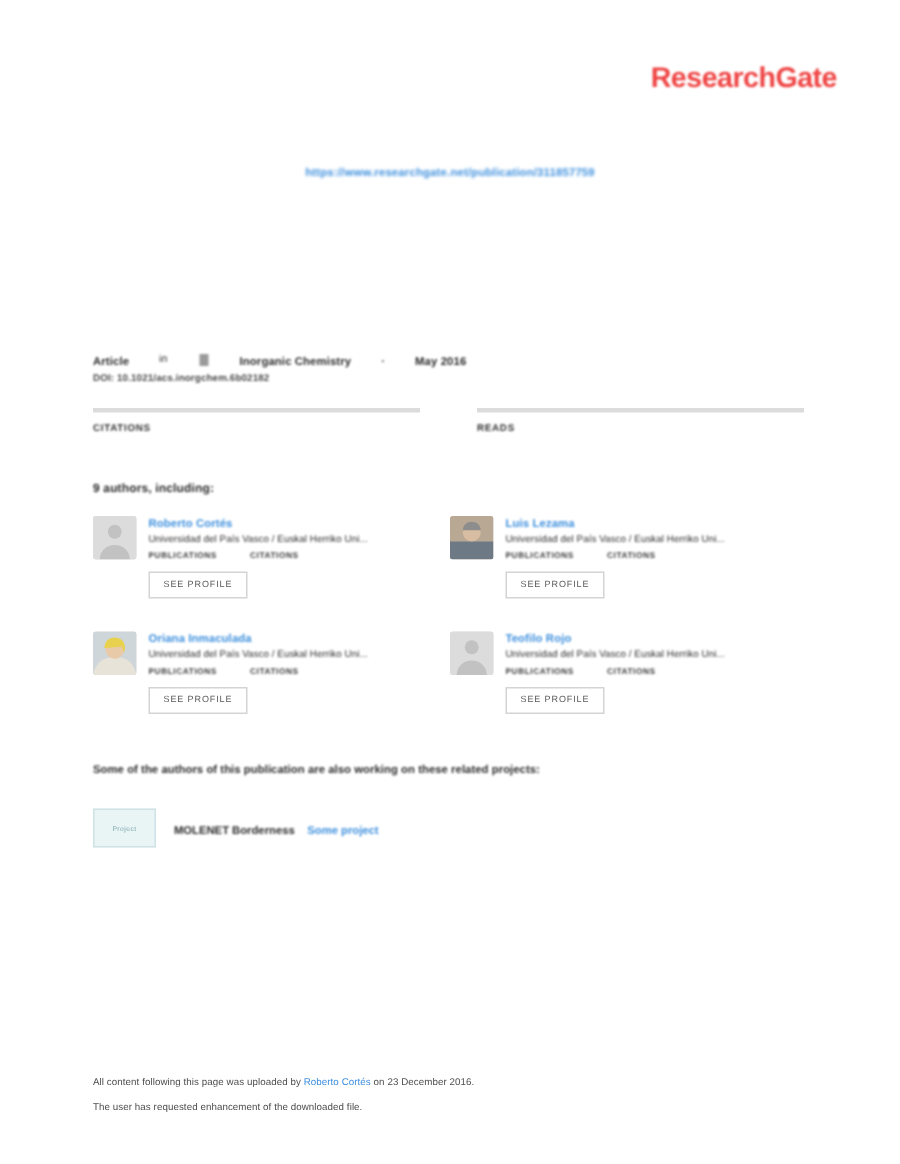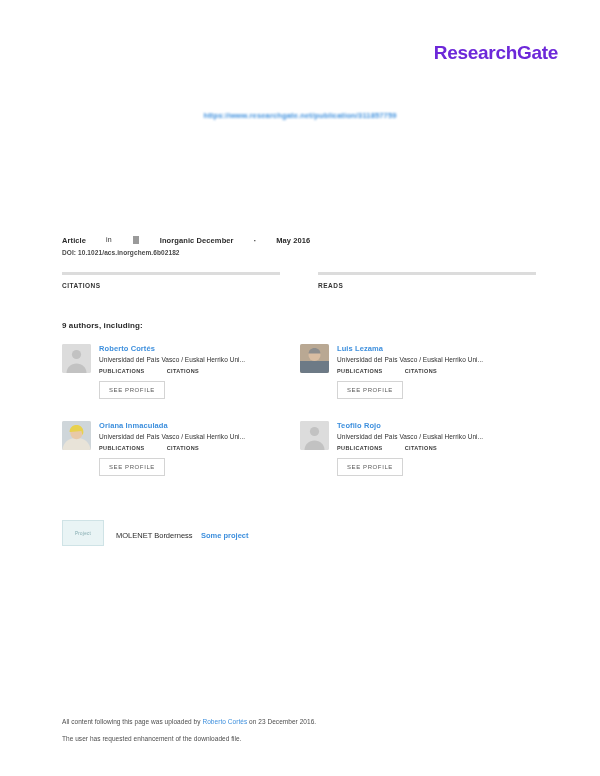--- a/index.html
+++ b/index.html
@@ -26,21 +26,21 @@
   .logo-row {
     position: absolute;
     top: 42px;
     right: 42px;
     text-align: right;
   }
   .logo {
     font-size: 19px;
     font-weight: bold;
     letter-spacing: -0.3px;
-    color: #6d28d9;
+    color: #ef4444;
     filter: blur(0.6px);
     white-space: nowrap;
   }
 
   
   .url-row {
     position: absolute;
     top: 104px;
     left: 0;
     width: 600px;
@@ -225,21 +225,21 @@
     justify-content: center;
   }
   .project-thumb-label {
     font-size: 4.5px;
     color: #7fa8ad;
     letter-spacing: 0.3px;
     filter: blur(0.4px);
   }
   .project-text {
     font-size: 7.5px;
-    font-weight: normal;
+    font-weight: bold;
     color: #2b2b2b;
     filter: blur(0.6px);
     white-space: nowrap;
   }
   .project-link {
     font-size: 7.5px;
     font-weight: bold;
     color: #3d8fdd;
     margin-left: 4px;
     filter: blur(0.6px);
@@ -276,21 +276,21 @@
   <div class="url-row">
     <span class="url">https://www.researchgate.net/publication/311857759</span>
   </div>
 
   <div class="content">
 
     <div class="article-line">
       <span class="article-kind">Article</span>
       <span class="article-in">in</span>
       <span class="doc-icon"></span>
-      <span>Inorganic December</span>
+      <span>Inorganic Chemistry</span>
       <span>·</span>
       <span>May 2016</span>
     </div>
     <div class="doi-line">DOI: 10.1021/acs.inorgchem.6b02182</div>
 
     <div class="stats">
       <div class="stat">
         <div class="stat-rule"></div>
         <div class="stat-label">CITATIONS</div>
       </div>
@@ -377,20 +377,21 @@
           <div class="author-stats">
             <span class="author-stat">PUBLICATIONS</span>
             <span class="author-stat">CITATIONS</span>
           </div>
           <div class="see-profile">SEE PROFILE</div>
         </div>
       </div>
 
     </div>
 
+    <div class="projects-heading">Some of the authors of this publication are also working on these related projects:</div>
 
     <div class="project-row">
       <div class="project-thumb">
         <span class="project-thumb-label">Project</span>
       </div>
       <div>
         <span class="project-text">MOLENET Borderness</span>
         <span class="project-link">Some project</span>
       </div>
     </div>

